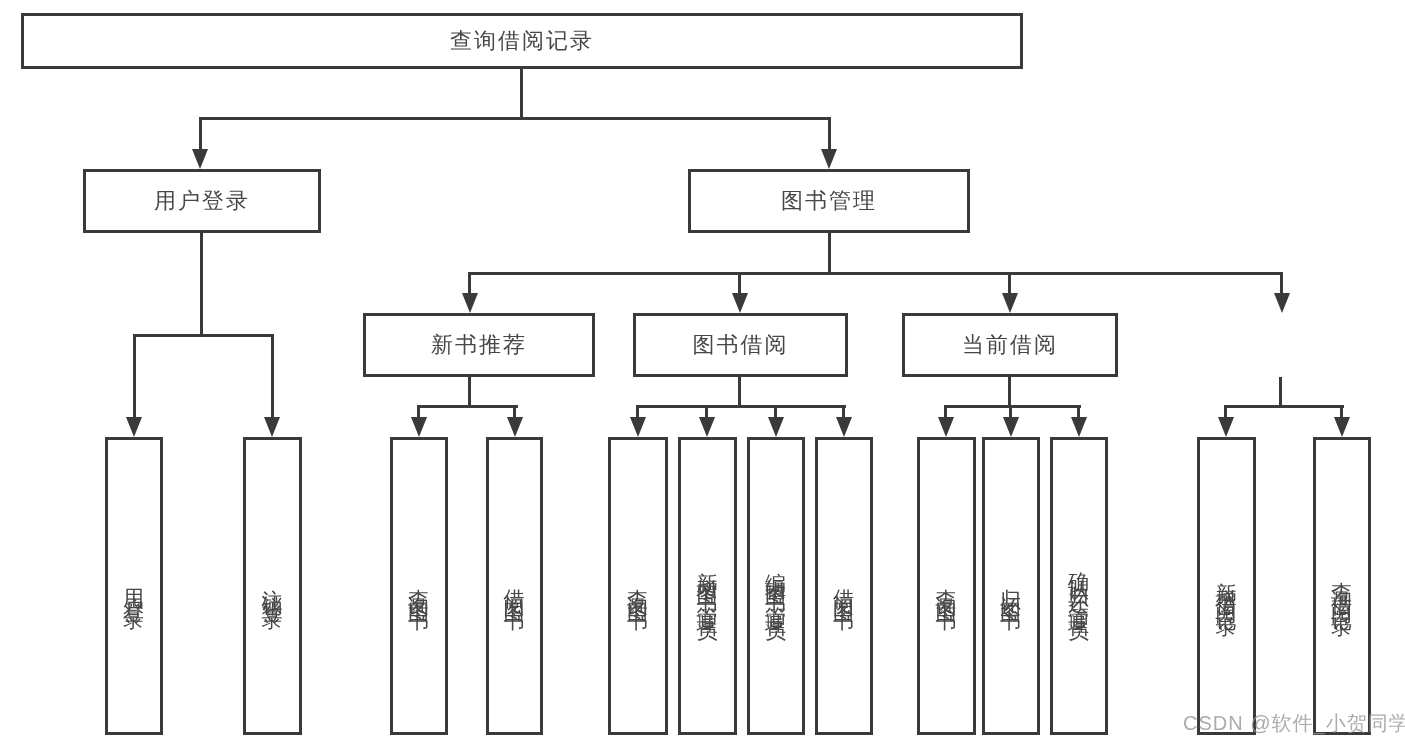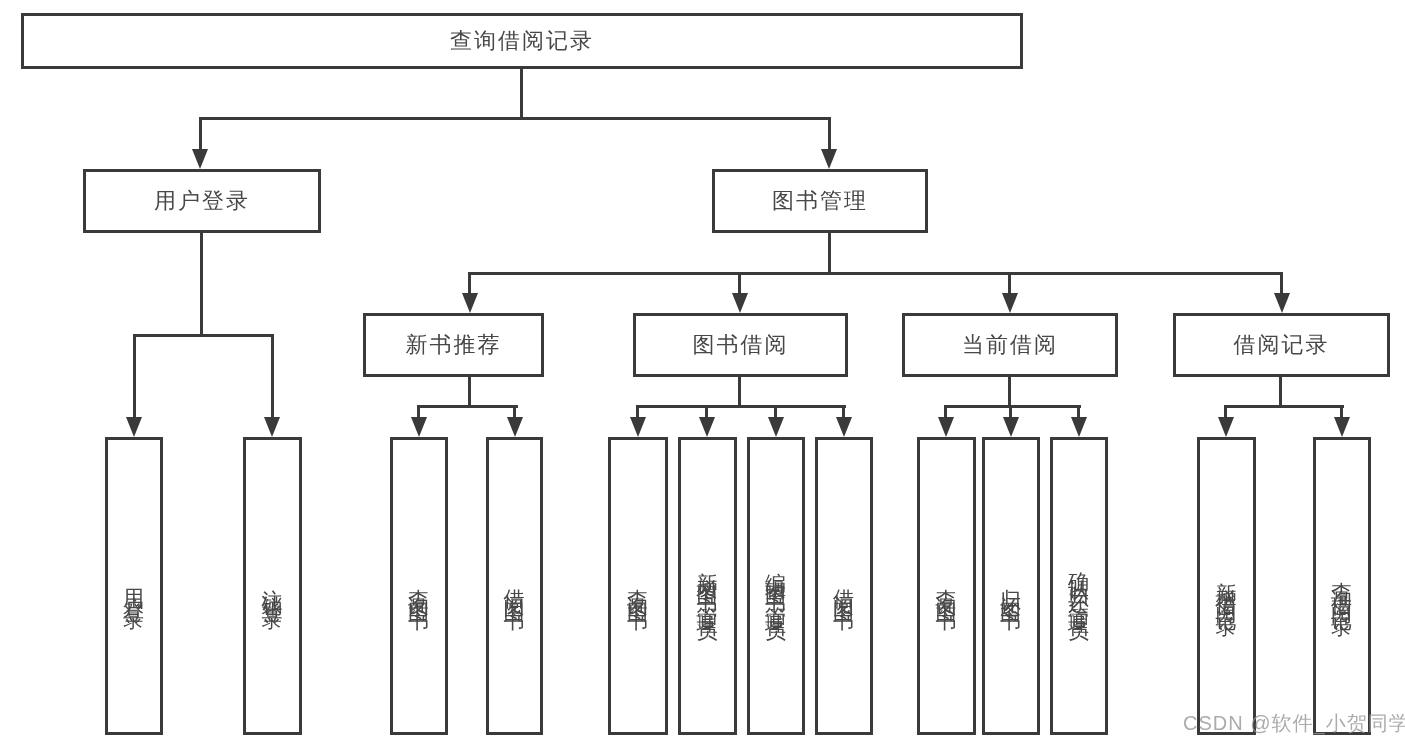--- a/index.html
+++ b/index.html
@@ -121,35 +121,32 @@
   <div class="ln" style="left:1340px;top:405px;width:3px;height:14px"></div>
   <div class="ar" style="left:1334px;top:417px"></div>
 
   <div class="node h" style="left:21px;top:13px;width:1002px;height:56px">
     <span>查询借阅记录</span>
   </div>
 
   <div class="node h" style="left:83px;top:169px;width:238px;height:64px">
     <span>用户登录</span>
   </div>
-  <div class="node h" style="left:712px;top:169px;width:216px;height:64px">
+  <div class="node h" style="left:688px;top:169px;width:282px;height:64px">
     <span>图书管理</span>
   </div>
 
-  <div class="node h" style="left:363px;top:313px;width:181px;height:64px">
+  <div class="node h" style="left:363px;top:313px;width:232px;height:64px">
     <span>新书推荐</span>
   </div>
   <div class="node h" style="left:633px;top:313px;width:215px;height:64px">
     <span>图书借阅</span>
   </div>
   <div class="node h" style="left:902px;top:313px;width:216px;height:64px">
     <span>当前借阅</span>
-  </div>
-  <div class="node h" style="left:1173px;top:313px;width:217px;height:64px">
-    <span>借阅记录</span>
   </div>
 
   <div class="node v" style="left:105px;top:437px;width:58px;height:298px">
     <span>用户登录</span>
   </div>
   <div class="node v" style="left:243px;top:437px;width:59px;height:298px">
     <span>注销登录</span>
   </div>
 
   <div class="node v" style="left:390px;top:437px;width:58px;height:298px">

